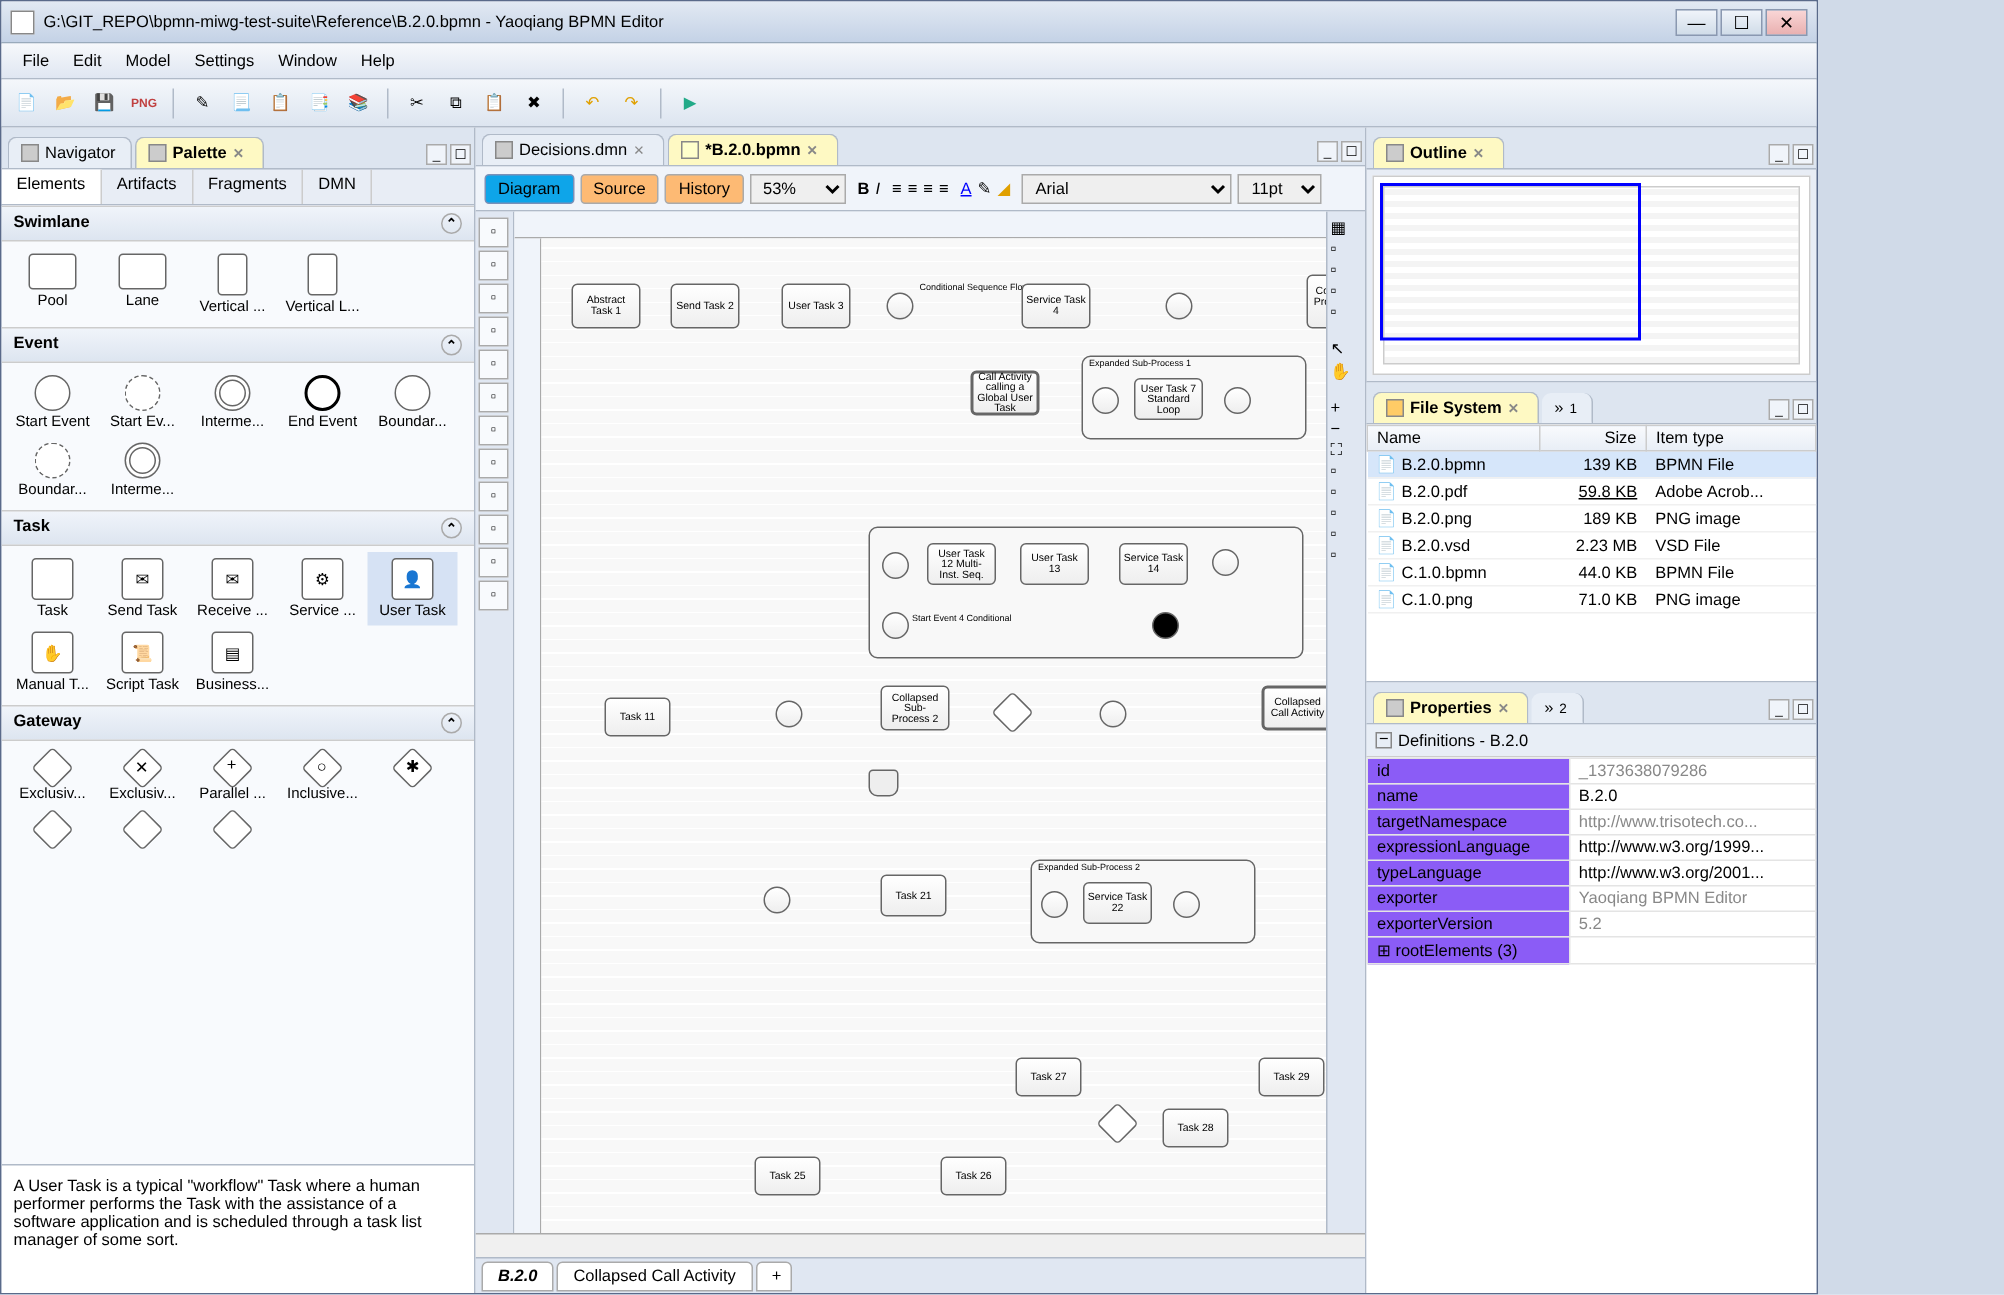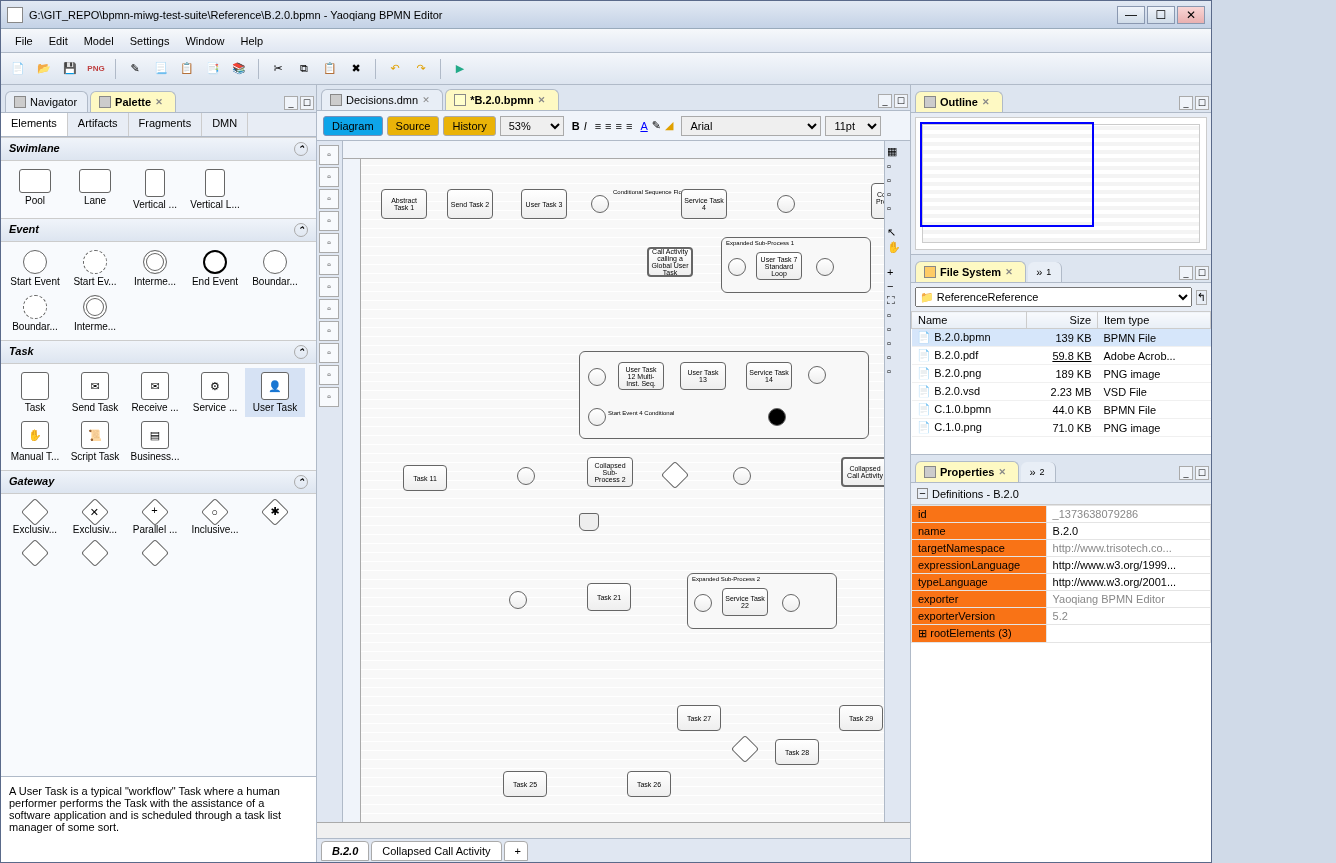--- a/index.html
+++ b/index.html
@@ -24,36 +24,36 @@
 .tab{padding:4px 10px 4px 8px;background:#e8eef6;border:1px solid #b0bac8;border-bottom:none;border-top-left-radius:6px;border-top-right-radius:6px;margin-right:2px;display:flex;align-items:center;gap:4px;font-size:11px;}
 .tab.active{background:#fef9c3;font-weight:bold;}
 .tab .ticon{width:12px;height:12px;background:#ccc;border:1px solid #888;}
 .tab .close{width:10px;height:10px;font-size:9px;color:#888;}
 .panel-controls{margin-left:auto;display:flex;gap:2px;padding:2px;}
 .panel-controls span{width:14px;height:14px;border:1px solid #aaa;background:#f0f4fa;font-size:9px;text-align:center;line-height:12px;}
 .subtabs{height:24px;display:flex;border-bottom:1px solid #b0bac8;}
 .subtab{padding:4px 10px;border-right:1px solid #ccc;cursor:pointer;}
 .subtab.active{background:#fff;}
 .palette{flex:1;overflow-y:auto;background:#f8fafd;}
-.section-hdr{background:linear-gradient(#f0f4fa,#dde5f0);padding:4px 8px;font-weight:bold;border-top:1px solid #ccc;border-bottom:1px solid #ccc;display:flex;font-style:italic;}
+.section-hdr{background:linear-gradient(#f0f4fa,#dde5f0);padding:4px 8px;font-weight:bold;border-top:1px solid #ccc;border-bottom:1px solid #ccc;display:flex;}
 .section-hdr .collapse{margin-left:auto;width:14px;height:14px;border:1px solid #aaa;border-radius:7px;text-align:center;font-size:9px;line-height:12px;}
 .grid{display:flex;flex-wrap:wrap;padding:4px;}
 .pitem{width:60px;display:flex;flex-direction:column;align-items:center;padding:4px 2px;cursor:pointer;}
 .picon{width:32px;height:24px;border:1px solid #666;background:#fff;border-radius:3px;position:relative;}
 .picon.circle{border-radius:50%;width:24px;height:24px;}
 .picon.thick{border:2.5px solid #000;}
 .picon.dashed{border-style:dashed;}
 .picon.dbl{box-shadow:inset 0 0 0 2px #fff,inset 0 0 0 3px #666;}
 .picon.square30{width:28px;height:28px;}
 .picon.diamond{width:20px;height:20px;transform:rotate(45deg);background:#fff;border:1px solid #666;}
 .plabel{font-size:10px;margin-top:2px;text-align:center;white-space:nowrap;overflow:hidden;text-overflow:ellipsis;width:58px;}
 .desc{border-top:1px solid #b0bac8;padding:8px;font-size:11px;background:#fff;height:86px;overflow:hidden;}
 .edtabs{height:26px;display:flex;align-items:flex-end;padding-left:4px;}
 .edtoolbar{height:30px;background:#f0f4fa;border-bottom:1px solid #b0bac8;display:flex;align-items:center;padding:0 6px;gap:4px;}
-.edtoolbar .btn{padding:3px 8px;border:1px solid #aaa;background:#eab308;border-radius:3px;cursor:pointer;}
+.edtoolbar .btn{padding:3px 8px;border:1px solid #aaa;background:#fdba74;border-radius:3px;cursor:pointer;}
 .edtoolbar .btn.active,.edtoolbar .btn:hover{background:#0ea5e9;border-color:#7a90b8;}
 .edtoolbar select,.edtoolbar input{height:20px;border:1px solid #aaa;padding:0 4px;}
 .canvas-wrap{flex:1;display:flex;overflow:hidden;position:relative;}
 .vtools{width:26px;background:#e0e7f2;border-right:1px solid #b0bac8;display:flex;flex-direction:column;gap:2px;padding:4px 2px;}
 .vtools .vt{width:20px;height:20px;border:1px solid #aaa;background:#f8fafd;font-size:10px;text-align:center;line-height:18px;}
 .canvas{flex:1;background:#fff;position:relative;overflow:hidden;}
 .ruler-h{height:18px;background:#f0f4fa;border-bottom:1px solid #aaa;position:relative;font-size:8px;}
 .ruler-v{width:18px;background:#f0f4fa;border-right:1px solid #aaa;position:absolute;top:18px;bottom:0;left:0;font-size:8px;}
 .diag{position:absolute;left:18px;top:18px;right:0;bottom:0;background:repeating-linear-gradient(0deg,#f8f8f8,#f8f8f8 8px,#fff 8px,#fff 9px),repeating-linear-gradient(90deg,#f8f8f8,#f8f8f8 8px,#fff 8px,#fff 9px);overflow:hidden;}
 .node{position:absolute;border:1px solid #666;background:linear-gradient(#fff,#eee);border-radius:4px;font-size:7px;text-align:center;display:flex;align-items:center;justify-content:center;padding:2px;}
@@ -73,21 +73,21 @@
 .fs-table{flex:1;overflow:auto;background:#fff;}
 .fs-table table{width:100%;border-collapse:collapse;}
 .fs-table th{background:linear-gradient(#f8fafd,#e8eef6);border:1px solid #ccc;padding:2px 6px;text-align:left;font-weight:normal;}
 .fs-table td{padding:2px 6px;border-bottom:1px solid #f0f0f0;}
 .fs-table tr.sel{background:#d6e6fa;}
 .props{flex:1;display:flex;flex-direction:column;}
 .props-hdr{height:22px;background:#e8eef6;border-bottom:1px solid #ccc;padding:3px 6px;display:flex;align-items:center;gap:4px;}
 .props-table{flex:1;overflow:auto;background:#fff;}
 .props-table table{width:100%;border-collapse:collapse;}
 .props-table td{border:1px solid #e4e4e4;padding:2px 6px;}
-.props-table td.k{background:#f97316;width:45%;}
+.props-table td.k{background:#8b5cf6;width:45%;}
 .props-table td.ro{color:#888;}
 </style>
 </head>
 <body>
 
 <div class="window">
  <div class="titlebar">
   <div class="icon"></div>
   <div class="title">G:\GIT_REPO\bpmn-miwg-test-suite\Reference\B.2.0.bpmn - Yaoqiang BPMN Editor</div>
   <div class="wincontrols">
@@ -464,24 +464,20 @@
               <span class="ticon" style="background:#fc6;"></span>
               <span>File System</span>
               <span class="close">✕</span>
             </div>
      <div class="tab" style="border-top:none;border-left:none;">»<span style="font-size:9px;vertical-align:sub;">1</span></div>
      <div class="panel-controls">
               <span>_</span>
               <span>☐</span>
             </div>
     </div>
-    <div class="fs-tb">
-     <select><option>📁 <span>Reference</span>Reference</option></select>
-     <div class="tbtn" style="border:1px solid #aaa;">↰</div>
-    </div>
     <div class="fs-table">
      <table>
       <tbody>
                 <tr>
                   <th>Name</th>
                   <th style="text-align:right;">Size</th>
                   <th>Item type</th>
                 </tr>
       </tbody>
               <tbody id="fs-rows">

